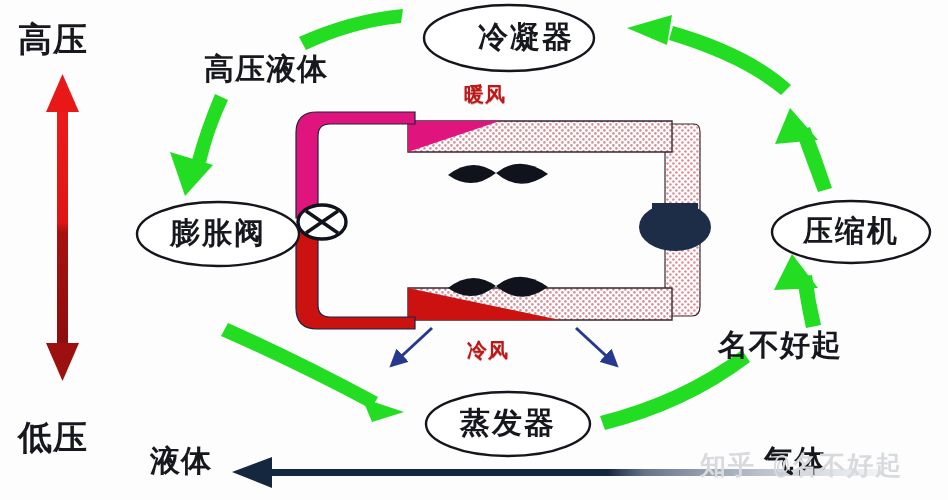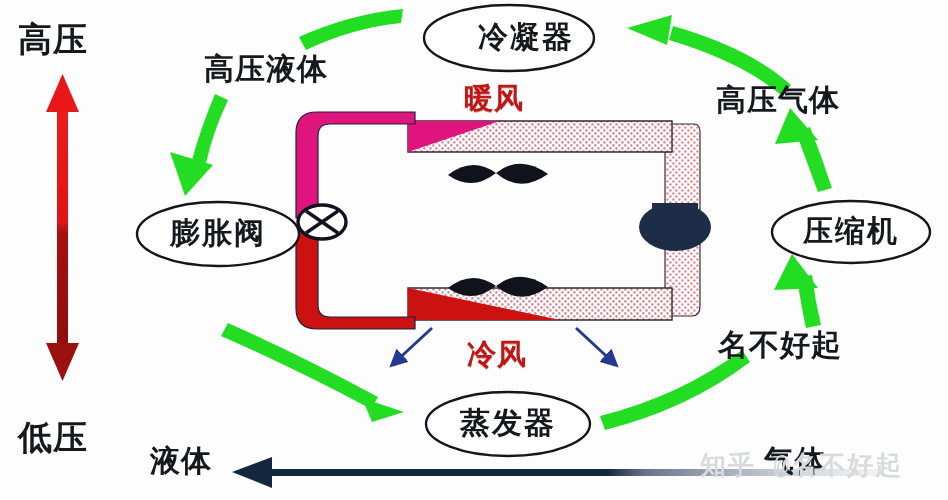--- a/index.html
+++ b/index.html
@@ -50,21 +50,21 @@
     position: absolute;
     color: #d8dade;
     font-weight: bold;
     white-space: nowrap;
     letter-spacing: 2px;
     font-family: "DejaVu Sans", "Liberation Sans", sans-serif;
     user-select: none;
   }
   .sz34 { font-size: 34px; }
   .sz30 { font-size: 30px; }
-  .sz29 { font-size: 29px; }
+  .sz29 { font-size: 20px; }
   .sz26 { font-size: 26px; font-family: Liberation Mono, monospace; }
 </style>
 </head>
 <body>
 
 <div id="stage">
 
   <svg id="svgroot" viewBox="0 0 948 500">
     <defs>
 
@@ -178,21 +178,20 @@
     <g>
       <rect x="262" y="469" width="617" height="7" fill="url(#fadeArrow)"></rect>
       <polygon points="232,472 272,457 272,488" fill="#15263f"></polygon>
     </g>
   </svg>
 
   <div class="lbl sz34" style="left:18px; top:22px;">高压</div>
   <div class="lbl sz34" style="left:18px; top:382px;margin-top:38px;">低压</div>
 
   <div class="lbl sz30" style="left:168px; top:54px;margin-left:36px;">高压液体</div>
-  <div class="lbl sz30" style="left:716px; top:85px;">高压气体</div>
   <div class="lbl sz30" style="left:718px; top:330px;">名不好起</div>
 
   <div class="lbl lbl-red sz29" style="left:464px; top:84px;">暖风</div>
   <div class="lbl lbl-red sz29" style="left:467px; top:340px;font-family:Liberation Serif, serif;">冷风</div>
 
   <div class="lbl sz30" style="left:150px; top:446px;">液体</div>
   <div class="lbl sz30" style="left:764px; top:446px;">气体</div>
 
   <div class="node-label sz30" style="left:424px; top:22px; width:204px;">冷凝器</div>
   <div class="node-label sz30" style="left:133px; top:218px; width:170px;">膨胀阀</div>

